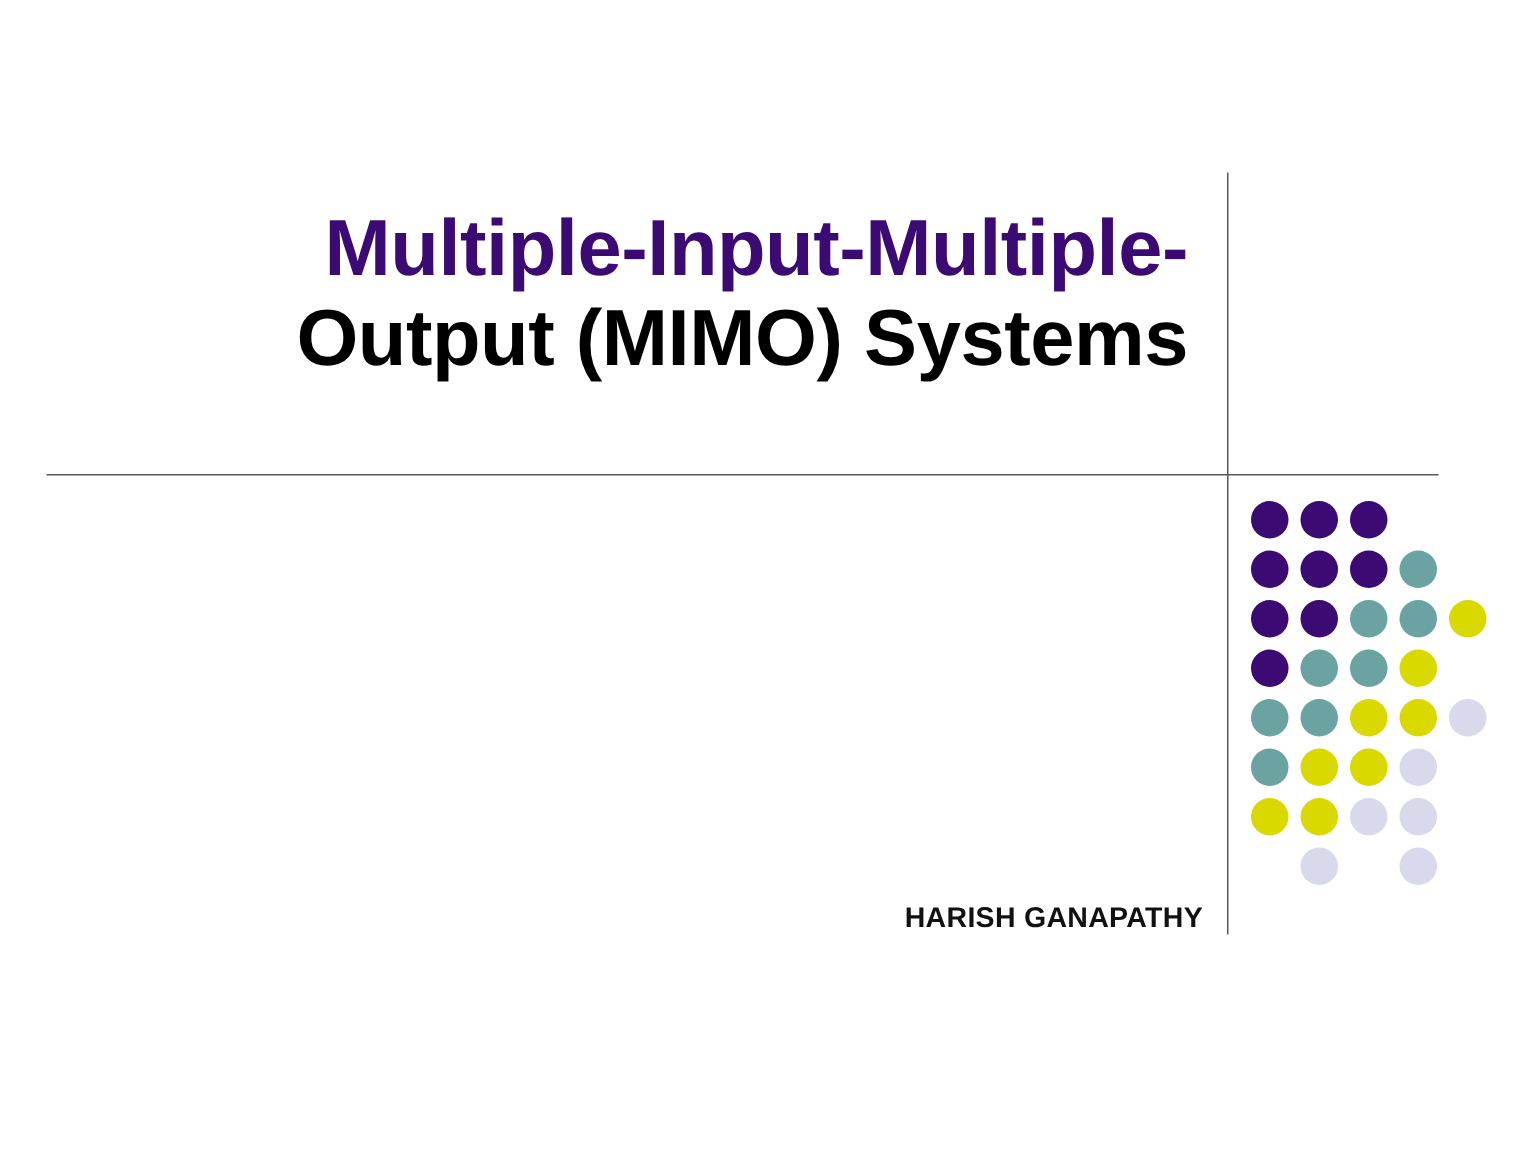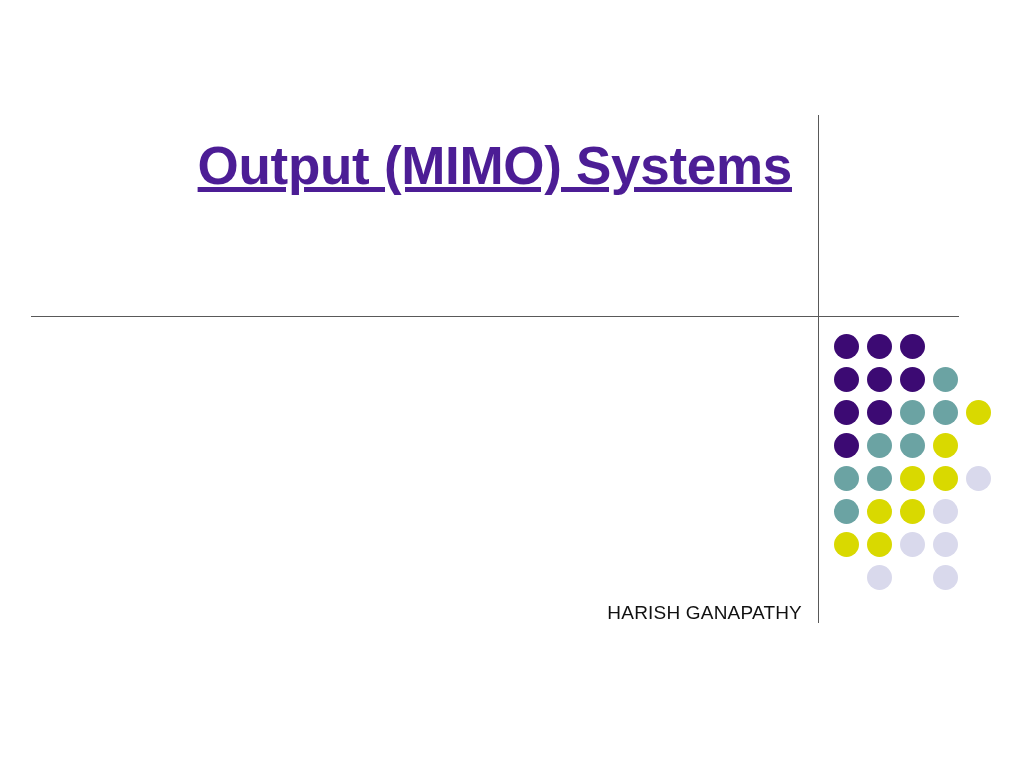--- a/index.html
+++ b/index.html
@@ -76,21 +76,21 @@
   
   .author-block {
     position: absolute;
     left: 300px;
     top: 602px;
     width: 502px;
     text-align: right;
   }
   .author-name {
     font-size: 19px;
-    font-weight: normal;
+    font-weight: bold;
     letter-spacing: 0.2px;
     color: #111111;
   }
 
   
   .dot-grid {
     position: absolute;
     left: 834px;
     top: 334px;
     width: 180px;
@@ -105,21 +105,22 @@
 </style>
 </head>
 <body style="background: rgb(255, 255, 255);">
 
 <div class="slide">
 
   <div class="rule-horizontal" style="background: rgb(89, 89, 89);"></div>
   <div class="rule-vertical" style="background: rgb(89, 89, 89);"></div>
 
   <div class="title-block">
-    <span class="title-line" style="color: #4c1d95; text-decoration: underline;">Output (MIMO) Systems</span>
+    <span class="title-line" style="color: rgb(60, 10, 115);">Multiple-Input-Multiple-</span>
+    <span class="title-line" style="color: #000000;">Output (MIMO) Systems</span>
   </div>
 
 
   <div class="author-block">
     <span class="author-name" style="color: rgb(17, 17, 17);">HARISH GANAPATHY</span>
   </div>
 
   <div class="dot-grid">
       <div class="dot" style="left: 0px; top: 0px; width: 25px; height: 25px; background: rgb(60, 10, 115);"></div>
       <div class="dot" style="left: 33px; top: 0px; width: 25px; height: 25px; background: rgb(60, 10, 115);"></div>

